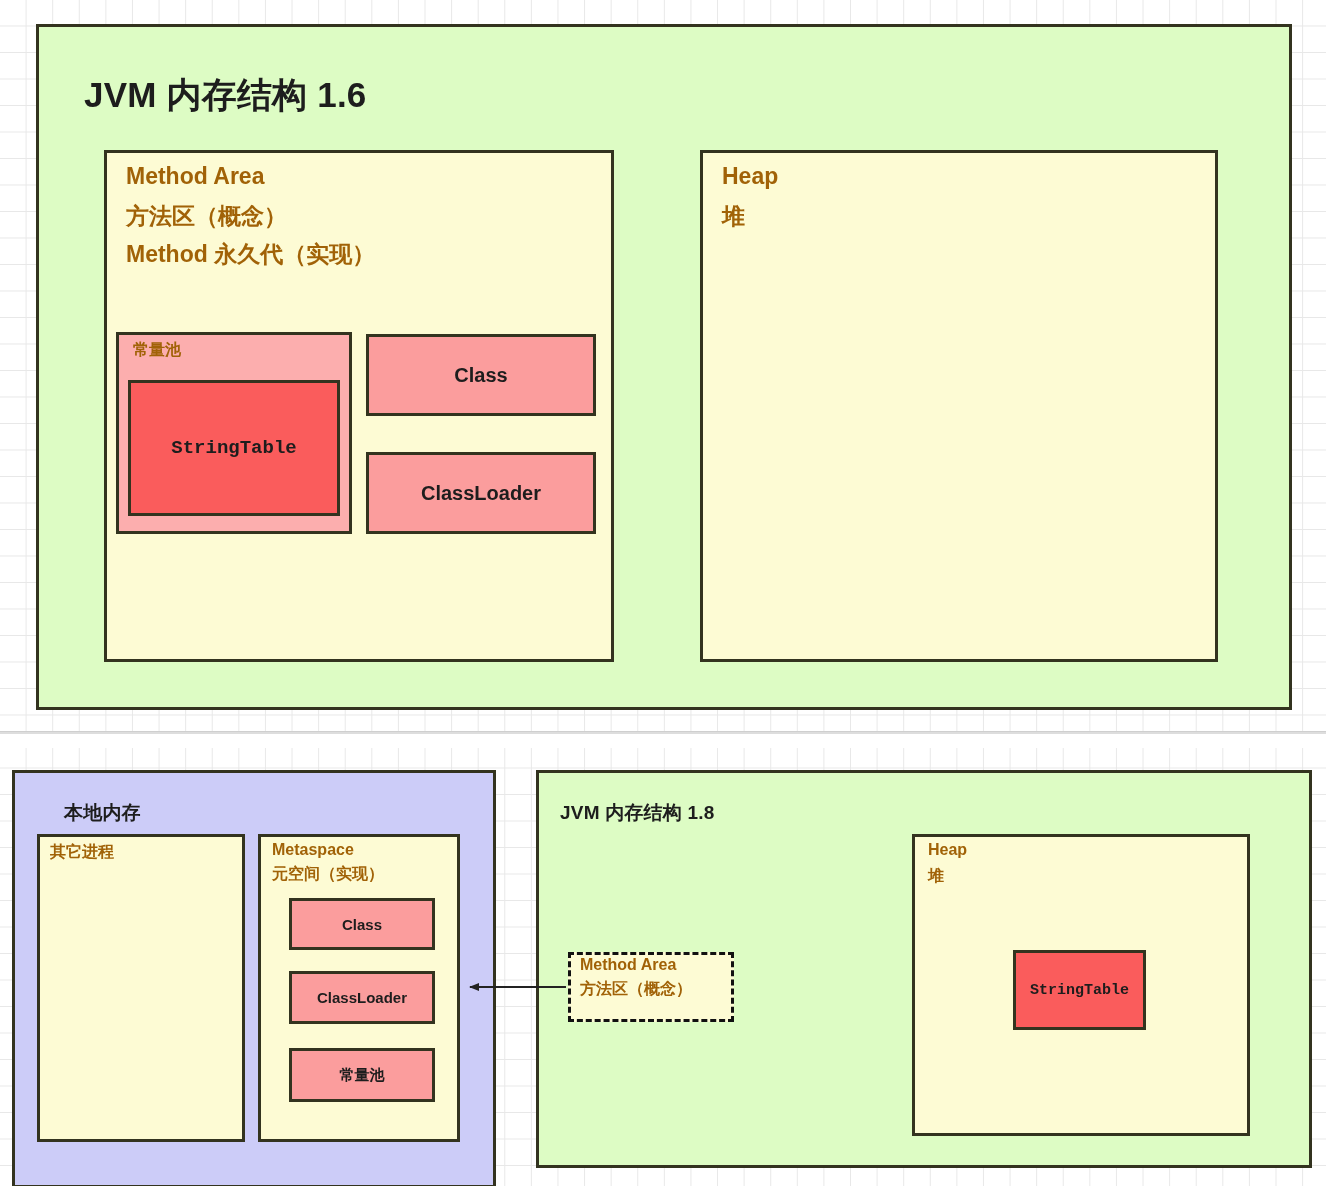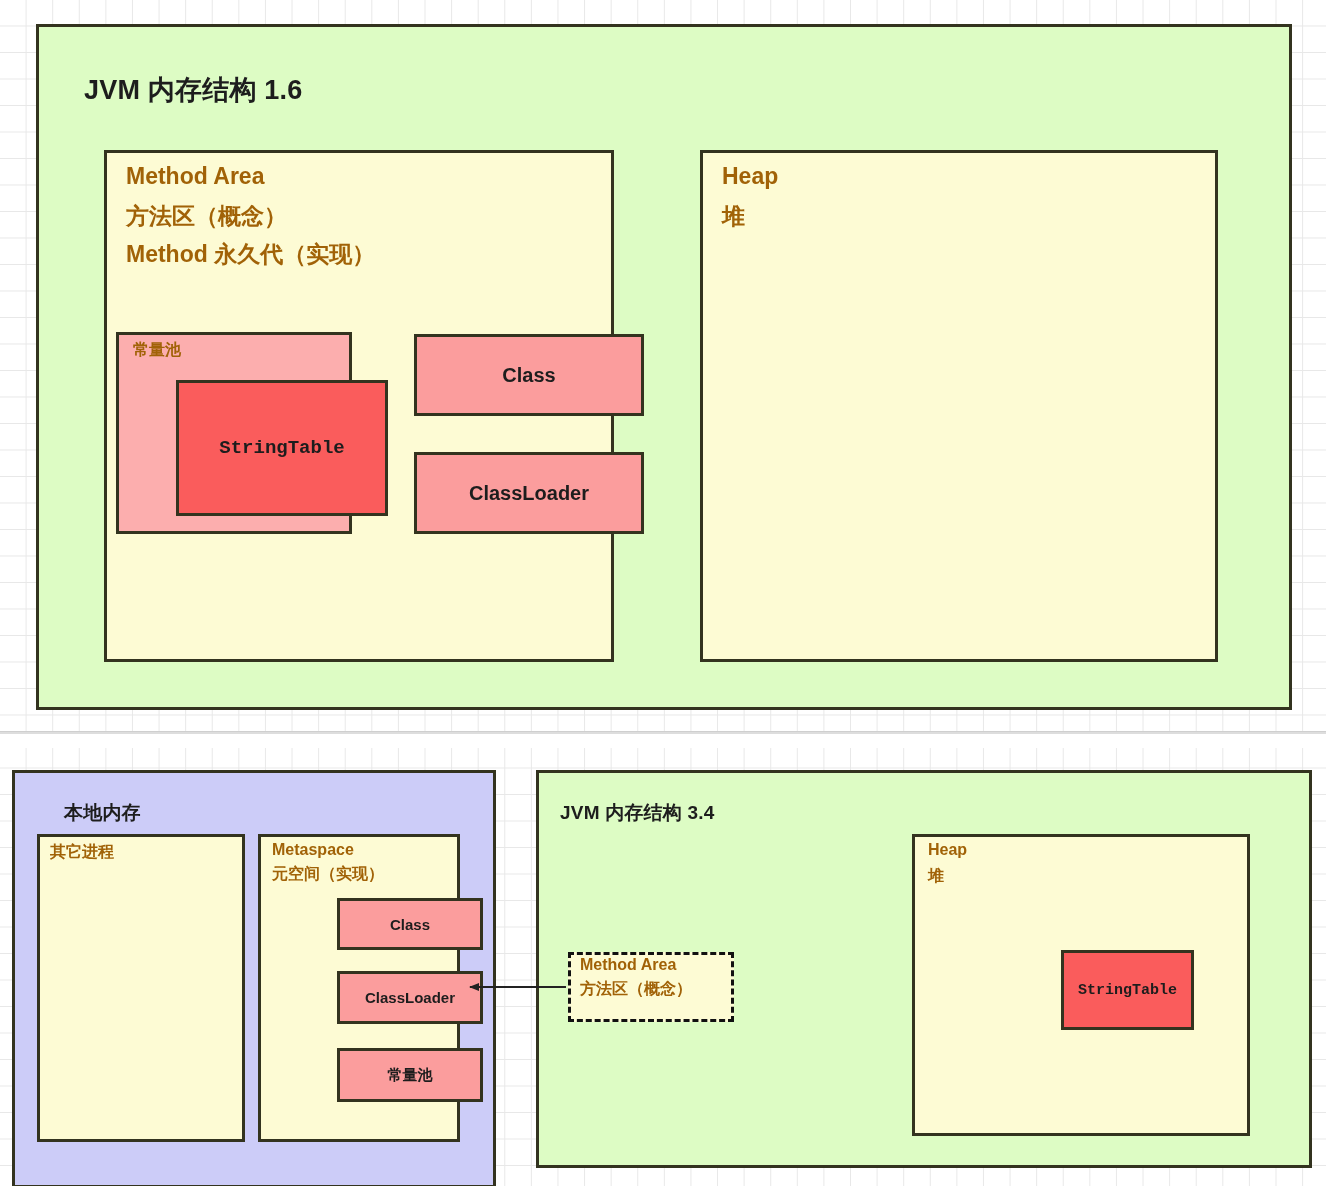--- a/index.html
+++ b/index.html
@@ -62,41 +62,40 @@
     border: 3px dashed #111111;
   }
 
   .title {
     position: absolute;
     font-weight: bold;
     color: #1d1d1d;
     white-space: nowrap;
     letter-spacing: 0.2px;
   }
-  .title-xl { font-size: 27px; }
+  .title-xl { font-size: 35px; }
   .title-lg { font-size: 23px; }
   .title-md { font-size: 19px; }
   .title-sm { font-size: 16px; }
 
   .boxlabel {
     position: absolute;
     font-weight: bold;
     color: #a16207;
     white-space: nowrap;
     line-height: 1.28;
   }
 
   .centered {
     display: flex;
     align-items: center;
     justify-content: center;
     font-weight: bold;
     color: #1d1d1d;
     text-align: center;
-    margin-left: 48px;
   }
 
   
   #connector { position: absolute; left: 0; top: 0; pointer-events: none; }
 </style>
 </head>
 <body>
 
 <div id="canvas"></div>
 <div id="page-break"></div>
@@ -135,21 +134,21 @@
 <div class="box yellow" style="left:258px; top:834px; width:202px; height:308px;"></div>
 <div class="boxlabel title-sm" style="left:272px; top:840px;">Metaspace</div>
 <div class="boxlabel title-sm" style="left:272px; top:864px;">元空间（实现）</div>
 
 <div class="box pink centered" style="left:289px; top:898px; width:146px; height:52px; font-size:15px;">Class</div>
 <div class="box pink centered" style="left:289px; top:971px; width:146px; height:53px; font-size:15px;">ClassLoader</div>
 <div class="box pink centered" style="left:289px; top:1048px; width:146px; height:54px; font-size:15px;">常量池</div>
 
 <div class="box green" style="left:536px; top:770px; width:776px; height:398px;"></div>
 
-<div class="title title-md" style="left:560px; top:800px;">JVM 内存结构 3.4</div>
+<div class="title title-md" style="left:560px; top:800px;">JVM 内存结构 1.8</div>
 
 <div class="box dashed" style="left:568px; top:952px; width:166px; height:70px;"></div>
 <div class="boxlabel title-sm" style="left:580px; top:955px;">Method Area</div>
 <div class="boxlabel title-sm" style="left:580px; top:979px;">方法区（概念）</div>
 
 <svg id="connector" width="1326" height="1186">
   <defs>
     <marker id="arrowhead" markerWidth="10" markerHeight="8" refX="9" refY="4" orient="auto" markerUnits="userSpaceOnUse">
       <path d="M0,0 L10,4 L0,8 z" fill="#222222"></path>
     </marker>

